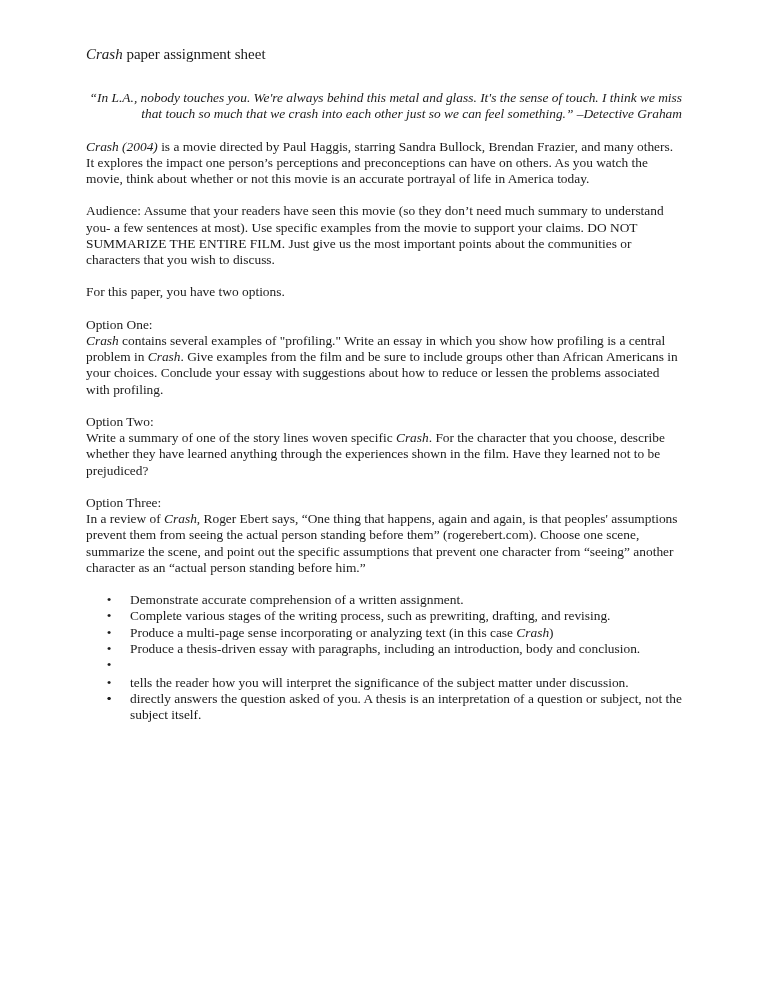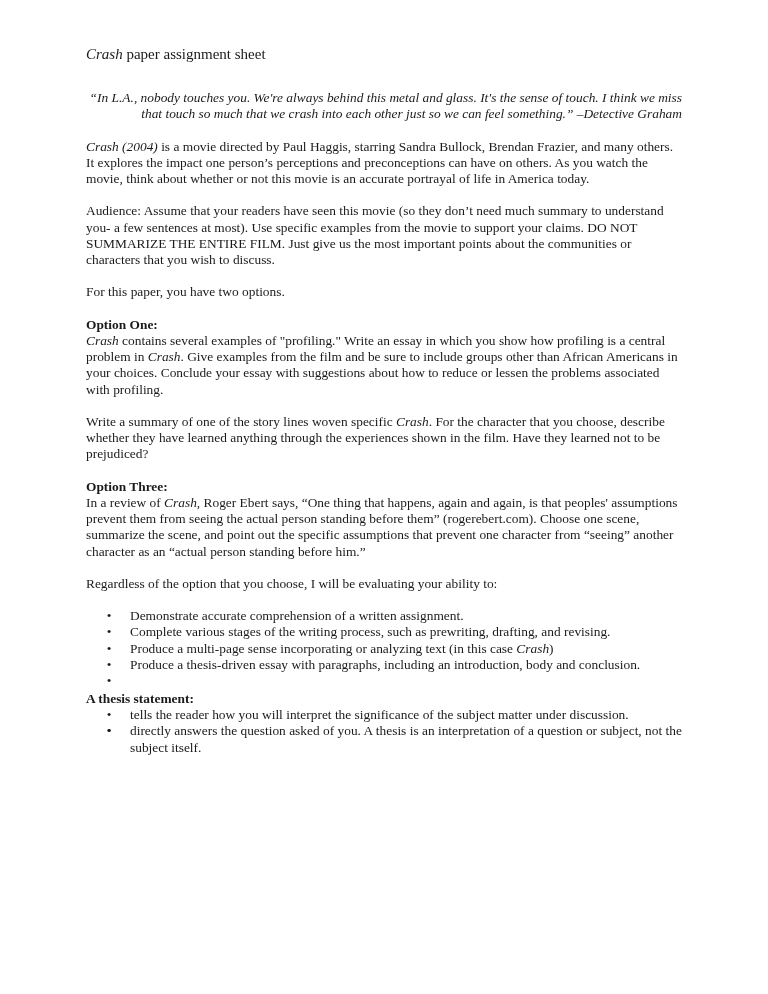--- a/index.html
+++ b/index.html
@@ -6,21 +6,21 @@
   body {
     width: 768px; height: 994px; overflow: hidden;
     font-family: "Liberation Serif", "DejaVu Serif", serif;
     color: #1a1a1a;
   }
   .page { position: relative; padding: 44px 86px 0 86px; font-size: 13.4px; line-height: 16.2px; }
   .title { font-size: 15px; line-height: 20px; margin: 0 0 26px 0; }
   p { margin: 0; }
   .block { margin-bottom: 16.2px; }
   .quote { font-style: italic; text-align: right; }
-  .heading { font-weight: bold; }
+  .heading { font-weight: normal; }
   ul { margin: 0; padding: 0; list-style: none; }
   ul.eval { margin-top: 16px; margin-bottom: 18px; }
   ul li { position: relative; padding-left: 44px; }
   ul.eval li { padding-left: 44px; }
   ul li .bullet {
     position: absolute; left: 18px; top: 0; width: 10px; text-align: center;
   }
   .seg-i { font-style: italic; }
   .seg-b { font-weight: normal; }
 </style>
@@ -37,37 +37,36 @@
   <p class="block"><span class="seg-b">Audience</span><span>: Assume that your readers have seen this movie (so they don’t need much summary to understand you- a few sentences at most). Use </span><span class="seg-b">specific examples</span><span> from the movie to support your claims. DO NOT SUMMARIZE THE ENTIRE FILM. Just give us the most important points about the communities or characters that you wish to discuss.</span></p>
 
   <p class="block">For this paper, you have two options.</p>
 
   <div class="block">
     <p class="heading">Option One:</p>
     <p><span class="seg-i">Crash</span><span> contains several examples of "profiling." Write an essay in which you show how profiling is a central problem in </span><span class="seg-i">Crash</span><span>. Give examples from the film and be sure to include groups other than African Americans in your choices. Conclude your essay with suggestions about how to reduce or lessen the problems associated with profiling.</span></p>
   </div>
 
   <div class="block">
+    <p class="heading">Option Two:</p>
     <p><span>Write a summary of one of the story lines woven specific </span><span class="seg-i">Crash</span><span>. For the character that you choose, describe whether they have learned anything through the experiences shown in the film. Have they learned not to be prejudiced?</span></p>
   </div>
 
   <div class="block">
     <p class="heading">Option Three:</p>
     <p><span>In a review of </span><span class="seg-i">Crash</span><span>, Roger Ebert says, “One thing that happens, again and again, is that peoples' assumptions prevent them from seeing the actual person standing before them” (rogerebert.com).   Choose one scene, summarize the scene, and point out the specific assumptions that prevent one character from “seeing” another character as an “actual person standing before him.”</span></p>
   </div>
 
-  <p><span>Regardless of the option that you choose, </span><span class="seg-b">I will be evaluating your ability to:</span></p>
 
   <ul class="eval">
     <li><span class="bullet">•</span><span><span> Demonstrate accurate comprehension of a written assignment.</span></span></li>
     <li><span class="bullet">•</span><span><span>Complete various stages of the writing process, such as prewriting, drafting, and revising.</span></span></li>
     <li><span class="bullet">•</span><span><span>Produce a multi-page sense incorporating or analyzing text (in this case </span><span class="seg-i">Crash</span><span>)</span></span></li>
     <li><span class="bullet">•</span><span><span>Produce a thesis-driven essay with paragraphs, including an introduction, body and conclusion.</span></span></li>
     <li><span class="bullet">•</span></li>
   </ul>
 
-  <p class="heading">A thesis statement:</p>
   <ul>
     <li><span class="bullet">•</span><span>tells the reader how you will interpret the significance of the subject matter under discussion.</span></li>
     <li><span class="bullet">•</span></li>
     <li><span class="bullet">•</span><span>directly answers the question asked of you. A thesis is an interpretation of a question or subject, not the subject itself.</span></li>
   </ul>
 </div>
 
 </body></html>

